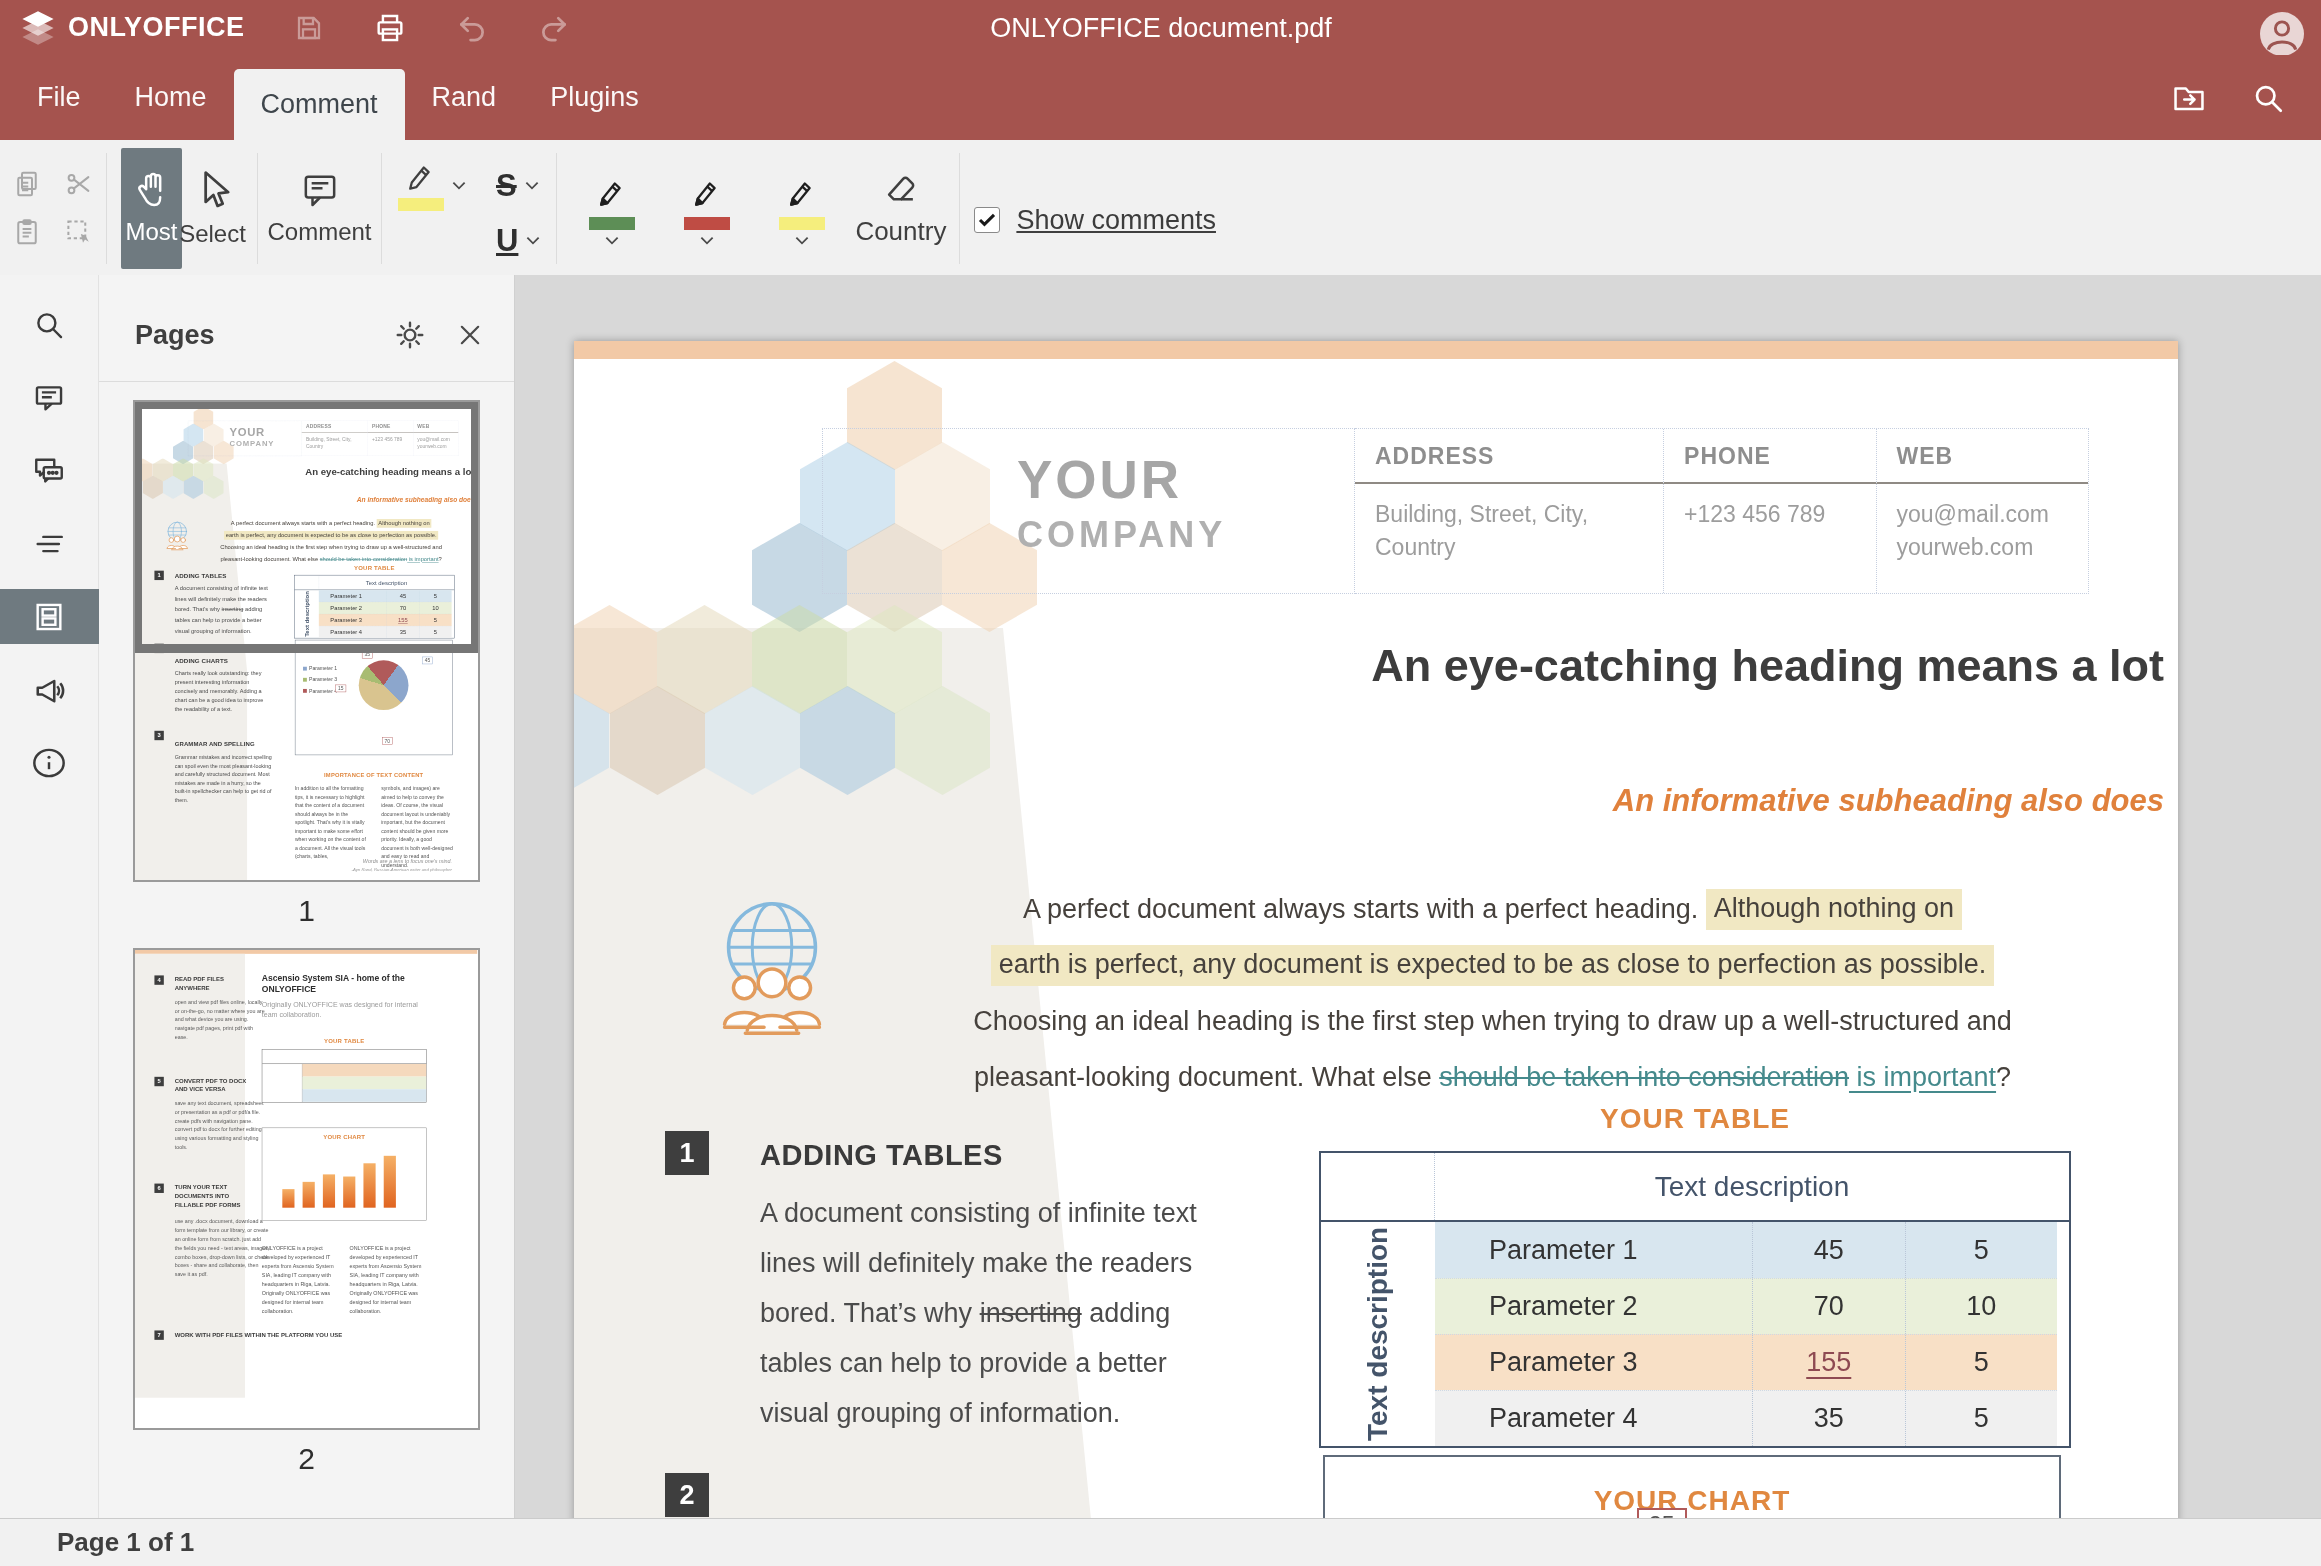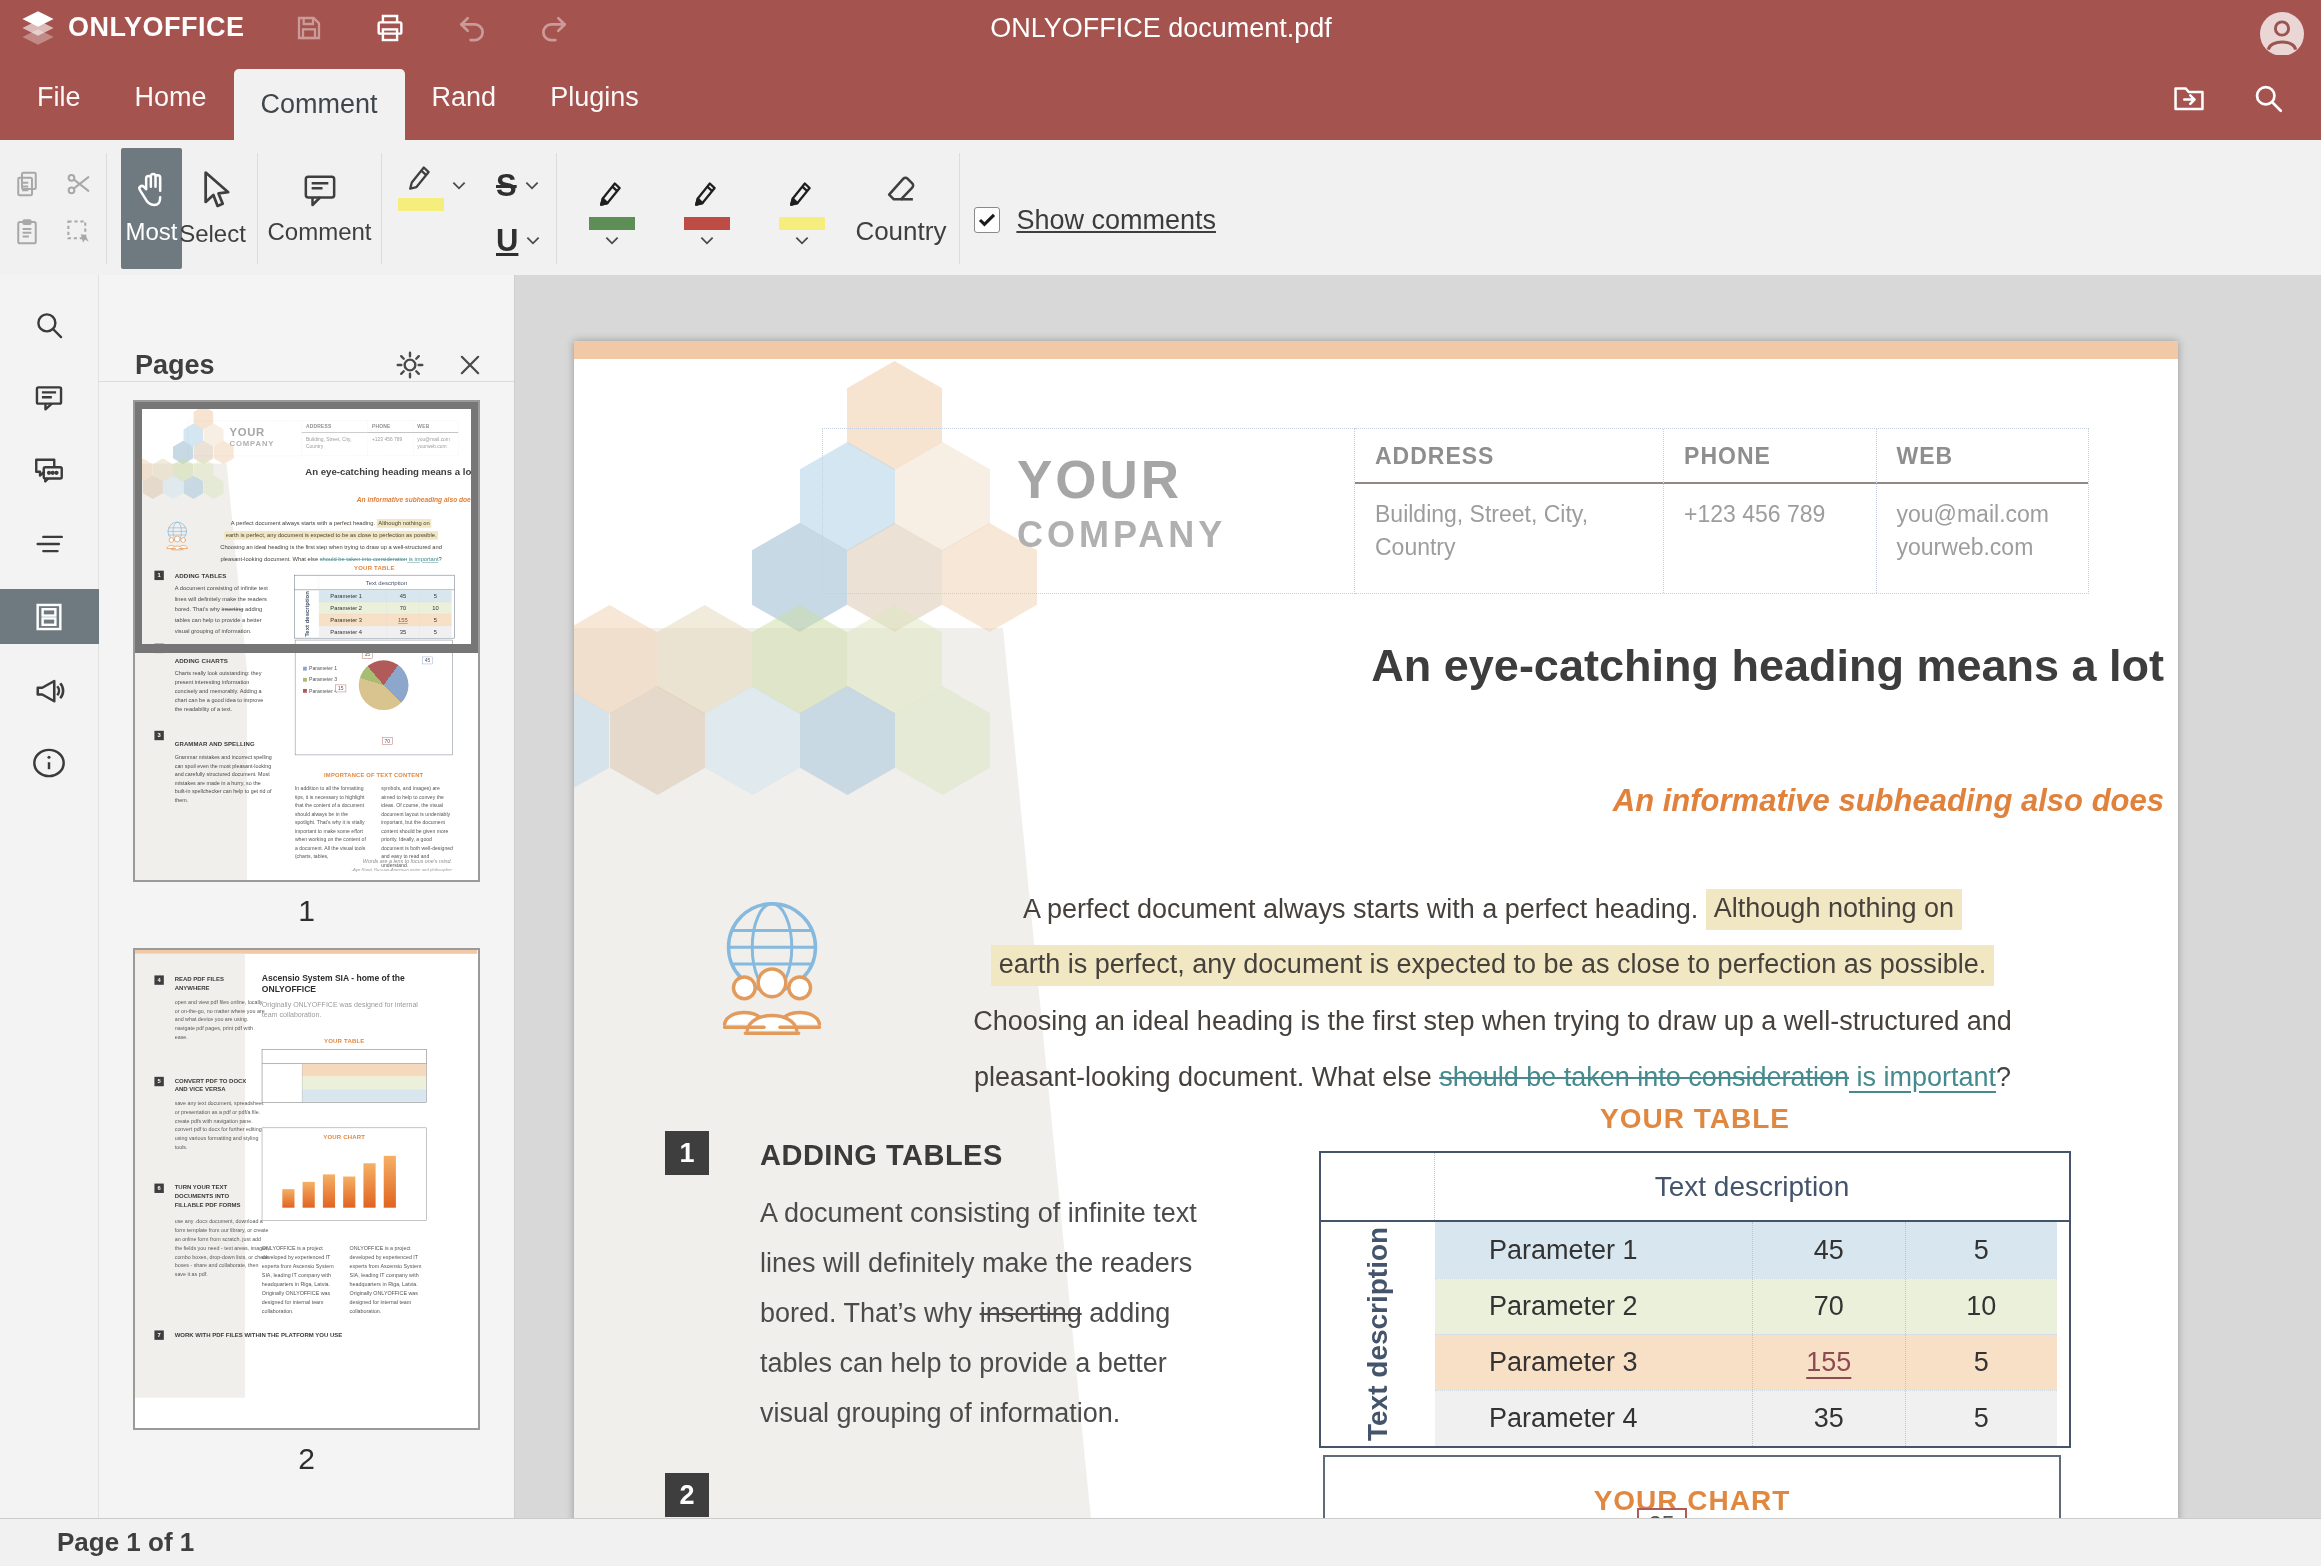--- a/index.html
+++ b/index.html
@@ -48,21 +48,21 @@
   .cbx { width:26px; height:26px; background:#fff; border:1.5px solid #8a8a8a; border-radius:3px; display:flex; align-items:center; justify-content:center; }
   .cbx-lbl { font-size:27px; color:#3c3c3c; margin-left:16px; }
 
   
   .rail { position:absolute; left:0; top:275px; width:99px; bottom:48px; background:#f3f3f3; border-right:1px solid #e2e2e2; display:flex; flex-direction:column; align-items:center; padding-top:22px; gap:18px; }
   .rail-item { width:99px; height:55px; display:flex; align-items:center; justify-content:center; color:#3b3b3b; }
   .rail-item.active { background:#6f7a80; color:#fff; }
 
   
   .panel { position:absolute; left:99px; top:275px; width:416px; bottom:48px; background:#f4f4f4; border-right:1px solid #d0d0d0; overflow:hidden; }
-  .panel-head { height:107px; display:flex; align-items:flex-end; padding:14px 30px 0 36px; border-bottom:1px solid #dcdcdc; }
+  .panel-head { height:107px; display:flex; align-items:center; padding:14px 30px 0 36px; border-bottom:1px solid #dcdcdc; }
   .panel-title { font-size:27px; font-weight:bold; color:#3f3f3f; }
   .panel-head-ic { margin-left:auto; display:flex; gap:30px; color:#4a4a4a; align-items:center; }
   .thumb { position:relative; width:347px; margin:18px auto 0; height:482px; background:#fff; border:2px solid #9a9a9a; overflow:hidden; }
   .thumb-inner { position:absolute; left:0; top:0; width:1604px; height:2242px; transform:scale(.2135); transform-origin:0 0; }
   .viewframe { position:absolute; left:-2px; right:-2px; top:-2px; height:53%; border:9px solid #767676; }
   .pagenum { text-align:center; font-size:30px; color:#2e2e2e; margin:12px 0 20px; }
 
   
   .viewer { position:absolute; left:515px; top:275px; right:0; bottom:48px; background:#d8d8d8; overflow:hidden; }
   .page { position:absolute; left:59px; top:66px; width:1604px; height:2242px; background:#fff; box-shadow:0 0 8px rgba(0,0,0,.3); overflow:hidden; }

